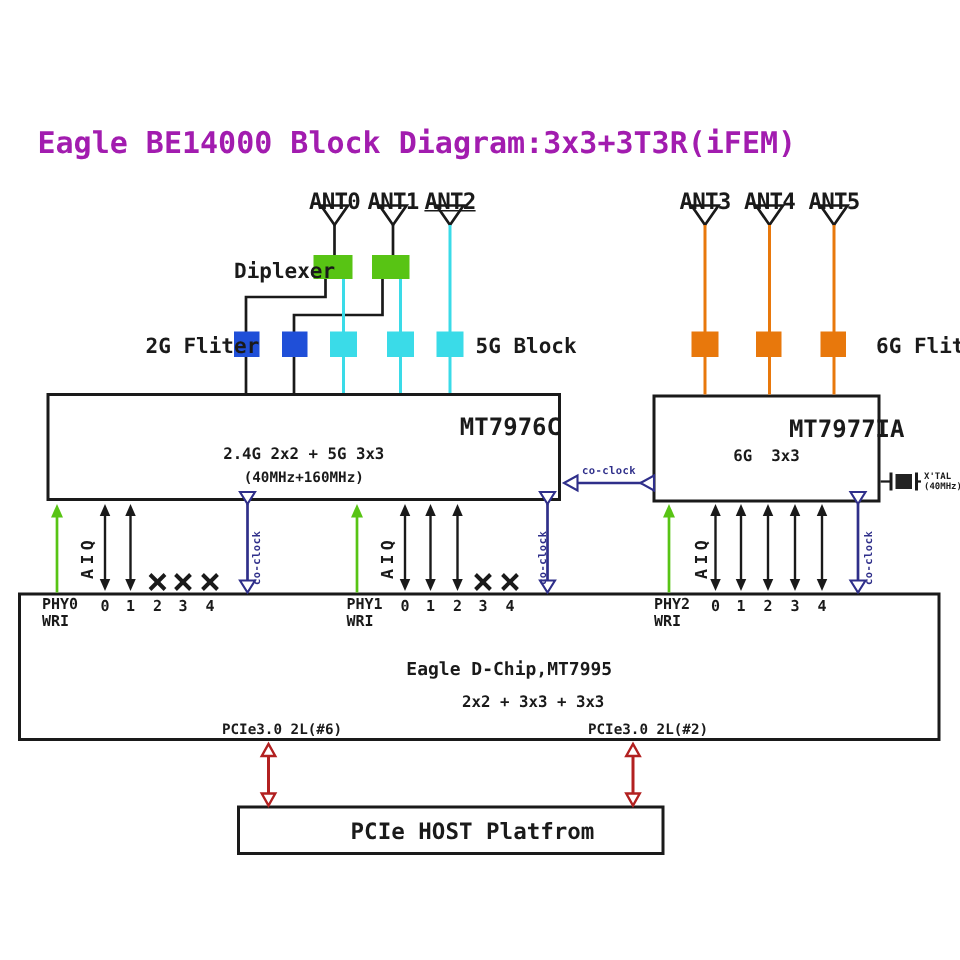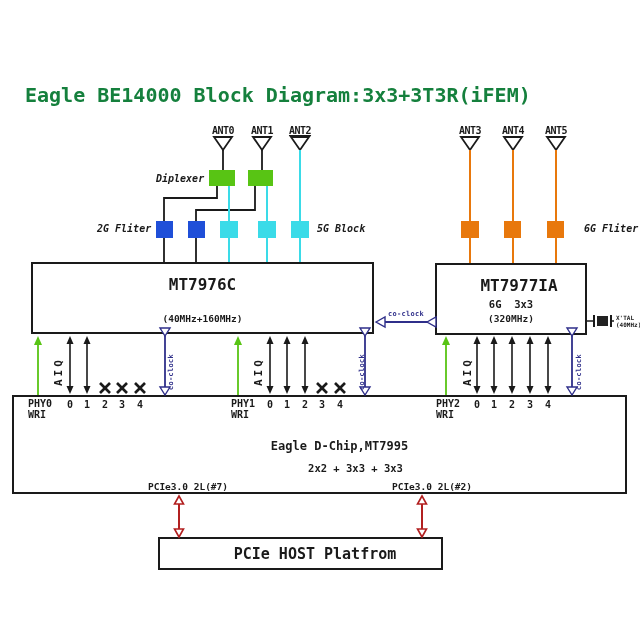--- a/index.html
+++ b/index.html
@@ -4,24 +4,24 @@
 <style>
   html,body{margin:0;padding:0;background:#fff;}
   .stage{position:relative;width:640px;height:640px;background:#ffffff;overflow:hidden;
          font-family:"DejaVu Sans Mono", monospace;font-weight:bold;color:#1a1a1a;}
   .abs{position:absolute;z-index:10;white-space:pre;}
   .ctr{text-align:center;}
   .box{position:absolute;z-index:1;border:2px solid #1a1a1a;background:#fff;box-sizing:border-box;}
   .vtext{writing-mode:vertical-rl;transform:rotate(180deg);}
   .navy{color:#2f2f8a;}
   #wires{position:absolute;left:0;top:0;z-index:5;}
-  .t-title{font-size:20px;color:#15803d;letter-spacing:0px;}
-  .t-ant{font-size:10px;letter-spacing:-0.5px;width:44px;}
-  .t-lbl{font-size:10px;font-style:italic;}
-  .t-chipname{font-size:16px;}
+  .t-title{font-size:20px;color:#a21caf;letter-spacing:0px;}
+  .t-ant{font-size:15px;letter-spacing:-0.5px;width:44px;}
+  .t-lbl{font-size:14px;}
+  .t-chipname{font-size:16px;text-align:right;}
   .t-chipcfg{font-size:10.5px;}
   .t-chipbw{font-size:9.5px;}
   .t-coclk{font-size:7px;letter-spacing:0.3px;}
   .t-aiq{font-size:11px;letter-spacing:3px;}
   .t-num{font-size:10px;width:14px;}
   .t-phy{font-size:10px;line-height:11px;}
   .t-dname{font-size:12px;margin-left:20px;}
   .t-dcfg{font-size:10.5px;margin-left:36px;}
   .t-pcie{font-size:9.5px;width:100px;}
   .t-host{font-size:15px;width:314px;}
@@ -163,25 +163,25 @@
   <div class="abs t-ant ctr" style="left:448px;top:125px;">ANT3</div>
   <div class="abs t-ant ctr" style="left:491px;top:125px;">ANT4</div>
   <div class="abs t-ant ctr" style="left:534px;top:125px;">ANT5</div>
 
   <div class="abs t-lbl" style="left:156px;top:173px;">Diplexer</div>
   <div class="abs t-lbl" style="left:97px;top:223px;">2G Fliter</div>
   <div class="abs t-lbl" style="left:317px;top:223px;">5G Block</div>
   <div class="abs t-lbl" style="left:572px;top:223px;margin-left:12px;">6G Fliter</div>
 
   <div class="abs t-chipname ctr" style="left:31px;top:275px;width:343px;">MT7976C</div>
+  <div class="abs t-chipcfg ctr" style="left:31px;top:297px;width:343px;">2.4G 2x2 + 5G 3x3</div>
   <div class="abs t-chipbw ctr" style="left:31px;top:313px;width:343px;">(40MHz+160MHz)</div>
 
   <div class="abs t-chipname ctr" style="left:435px;top:276px;width:168px;">MT7977IA</div>
   <div class="abs t-chipcfg ctr" style="left:435px;top:298px;width:152px;">6G  3x3</div>
-  <div class="abs t-chipbw ctr" style="left:435px;top:313px;width:152px;">(320MHz)</div>
 
   <div class="abs t-xtal" style="left:616px;top:314px;">X'TAL</div>
   <div class="abs t-xtal" style="left:616px;top:321px;">(40MHz)</div>
 
   <div class="abs t-coclk navy ctr" style="left:380px;top:310px;width:52px;">co-clock</div>
   <div class="abs t-coclk navy vtext" style="left:167px;top:342px;height:48px;">co-clock</div>
   <div class="abs t-coclk navy vtext" style="left:358px;top:342px;height:48px;">co-clock</div>
   <div class="abs t-coclk navy vtext" style="left:575px;top:342px;height:48px;">co-clock</div>
 
   <div class="abs t-aiq vtext" style="left:52px;top:342px;height:44px;">AIQ</div>
@@ -207,17 +207,17 @@
   <div class="abs t-phy" style="left:436px;top:398px;">PHY2</div>
   <div class="abs t-phy" style="left:436px;top:409px;">WRI</div>
   <div class="abs t-num ctr" style="left:470px;top:399px;">0</div>
   <div class="abs t-num ctr" style="left:487px;top:399px;">1</div>
   <div class="abs t-num ctr" style="left:505px;top:399px;">2</div>
   <div class="abs t-num ctr" style="left:523px;top:399px;">3</div>
   <div class="abs t-num ctr" style="left:541px;top:399px;">4</div>
 
   <div class="abs t-dname ctr" style="left:12px;top:439px;width:615px;">Eagle D-Chip,MT7995</div>
   <div class="abs t-dcfg ctr" style="left:12px;top:462px;width:615px;">2x2 + 3x3 + 3x3</div>
-  <div class="abs t-pcie ctr" style="left:138px;top:481px;">PCIe3.0 2L(#7)</div>
+  <div class="abs t-pcie ctr" style="left:138px;top:481px;">PCIe3.0 2L(#6)</div>
   <div class="abs t-pcie ctr" style="left:382px;top:481px;">PCIe3.0 2L(#2)</div>
 
   <div class="abs t-host ctr" style="left:158px;top:545px;">PCIe HOST Platfrom</div>
 </div>
 
 </body></html>

